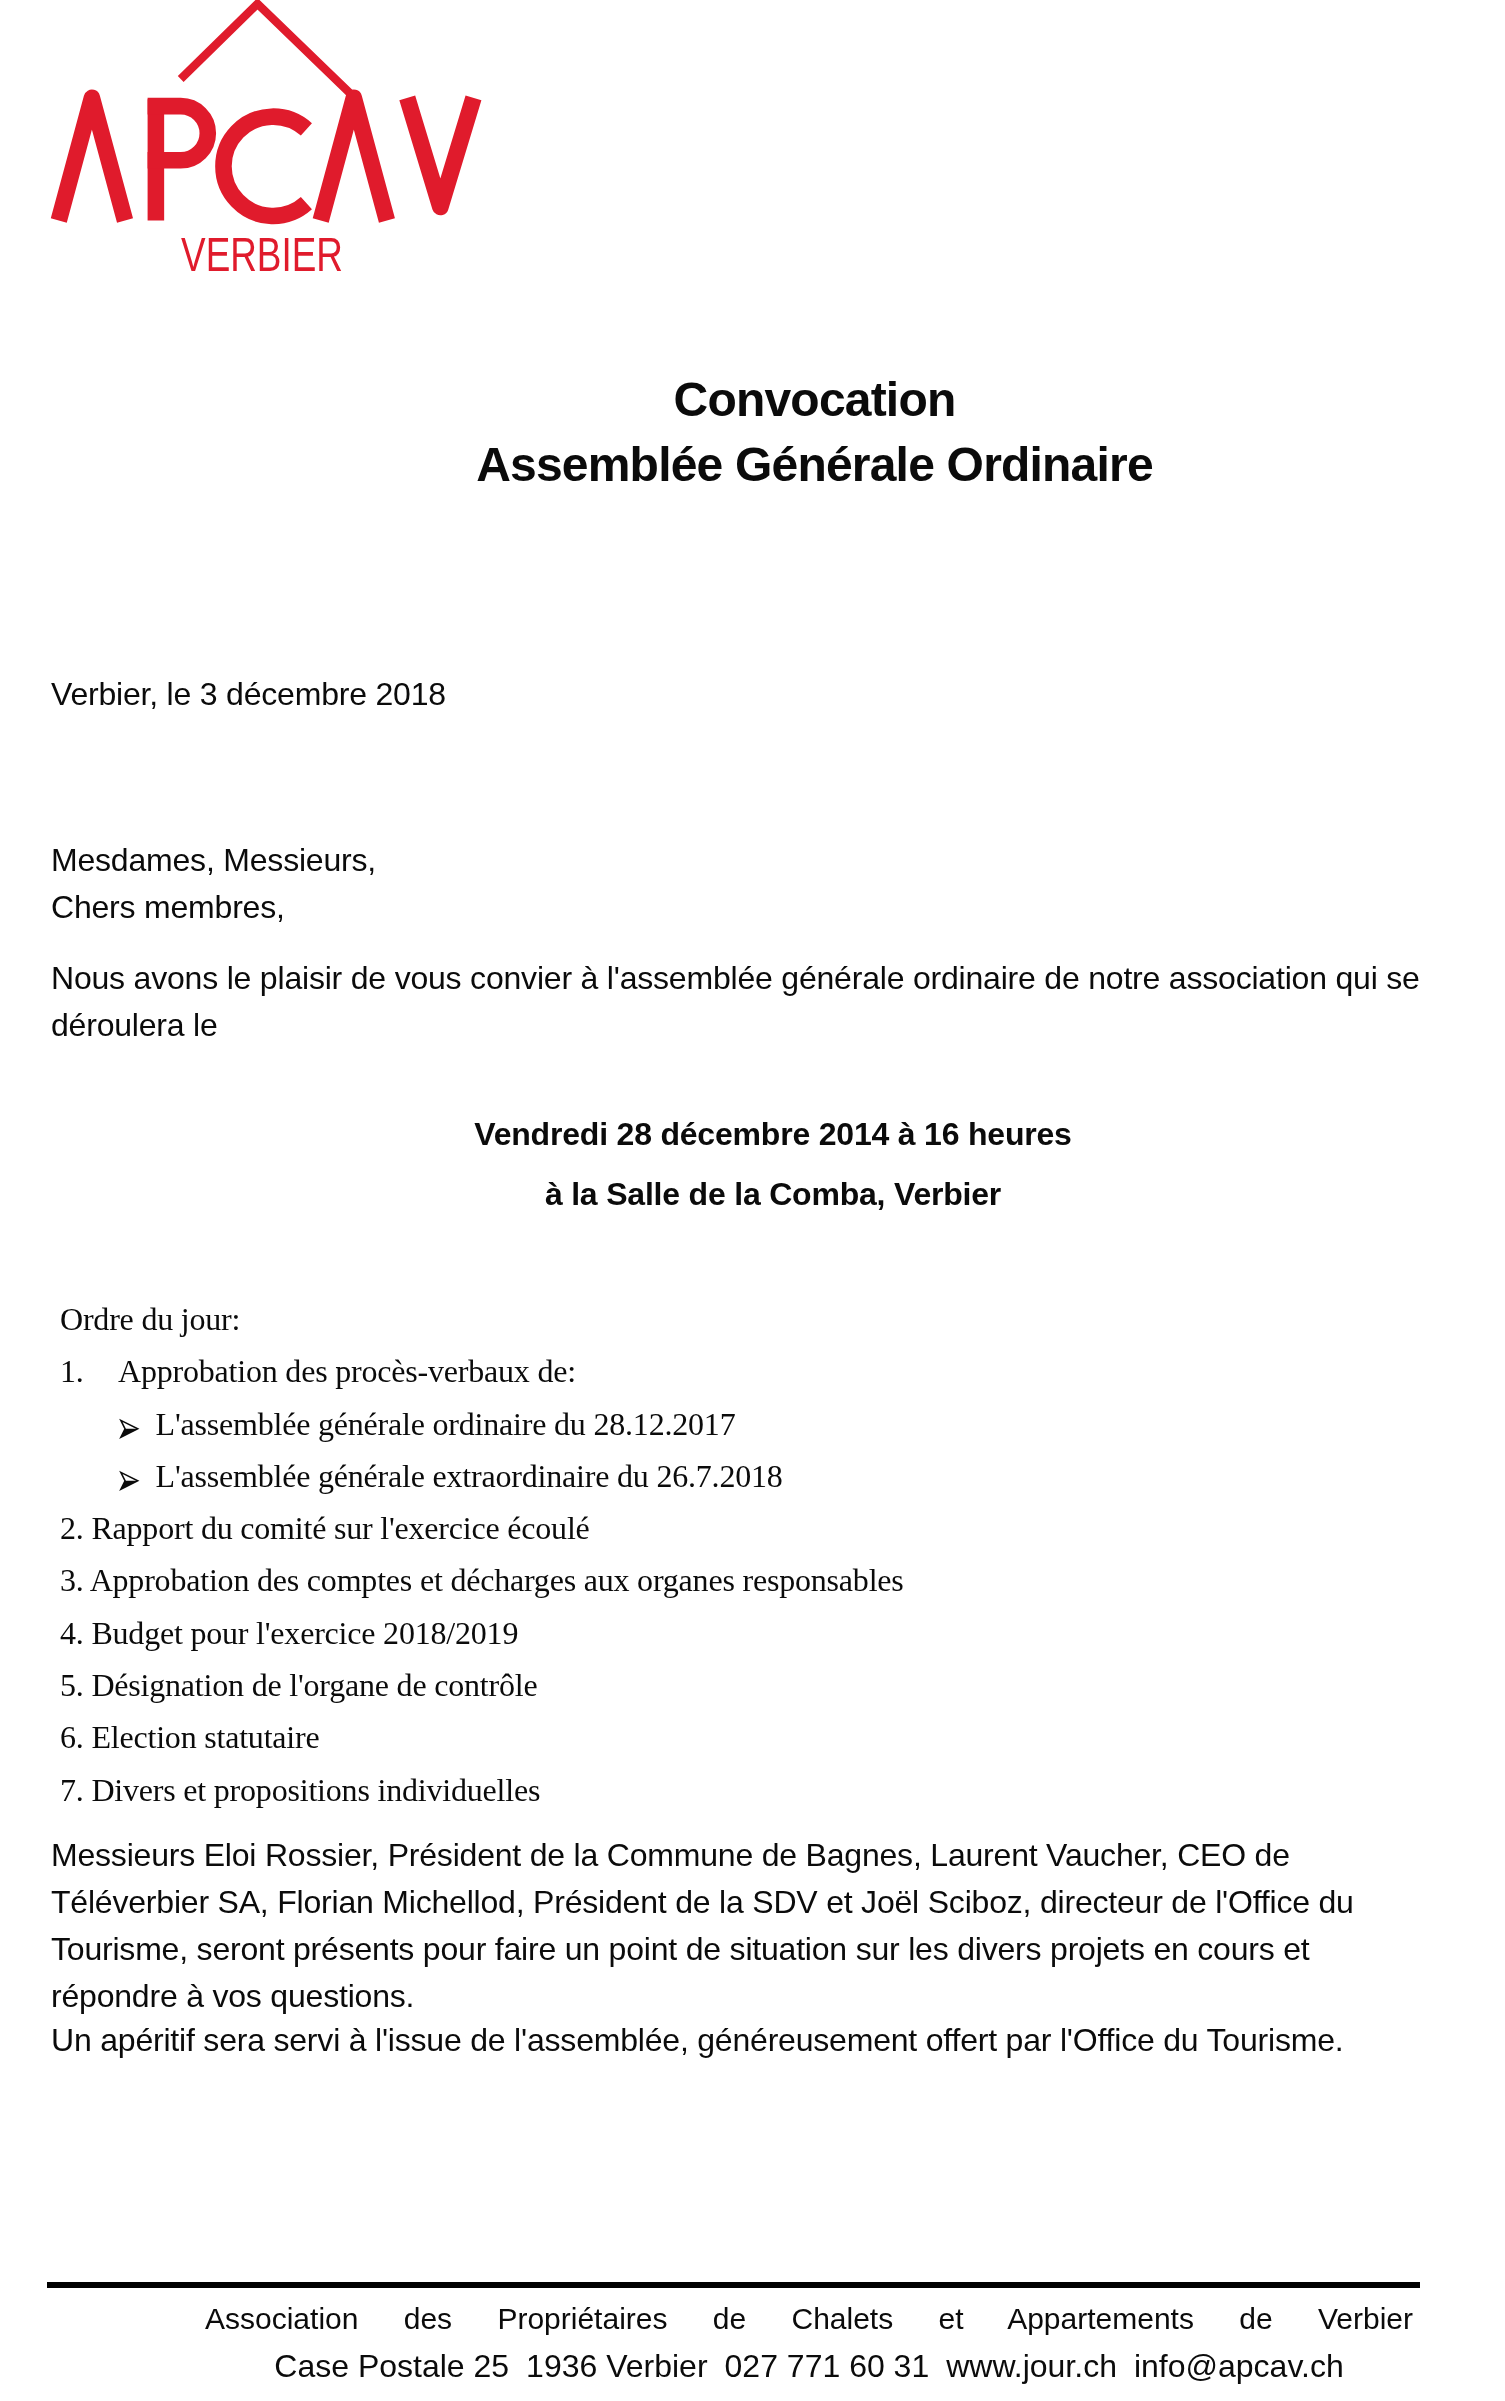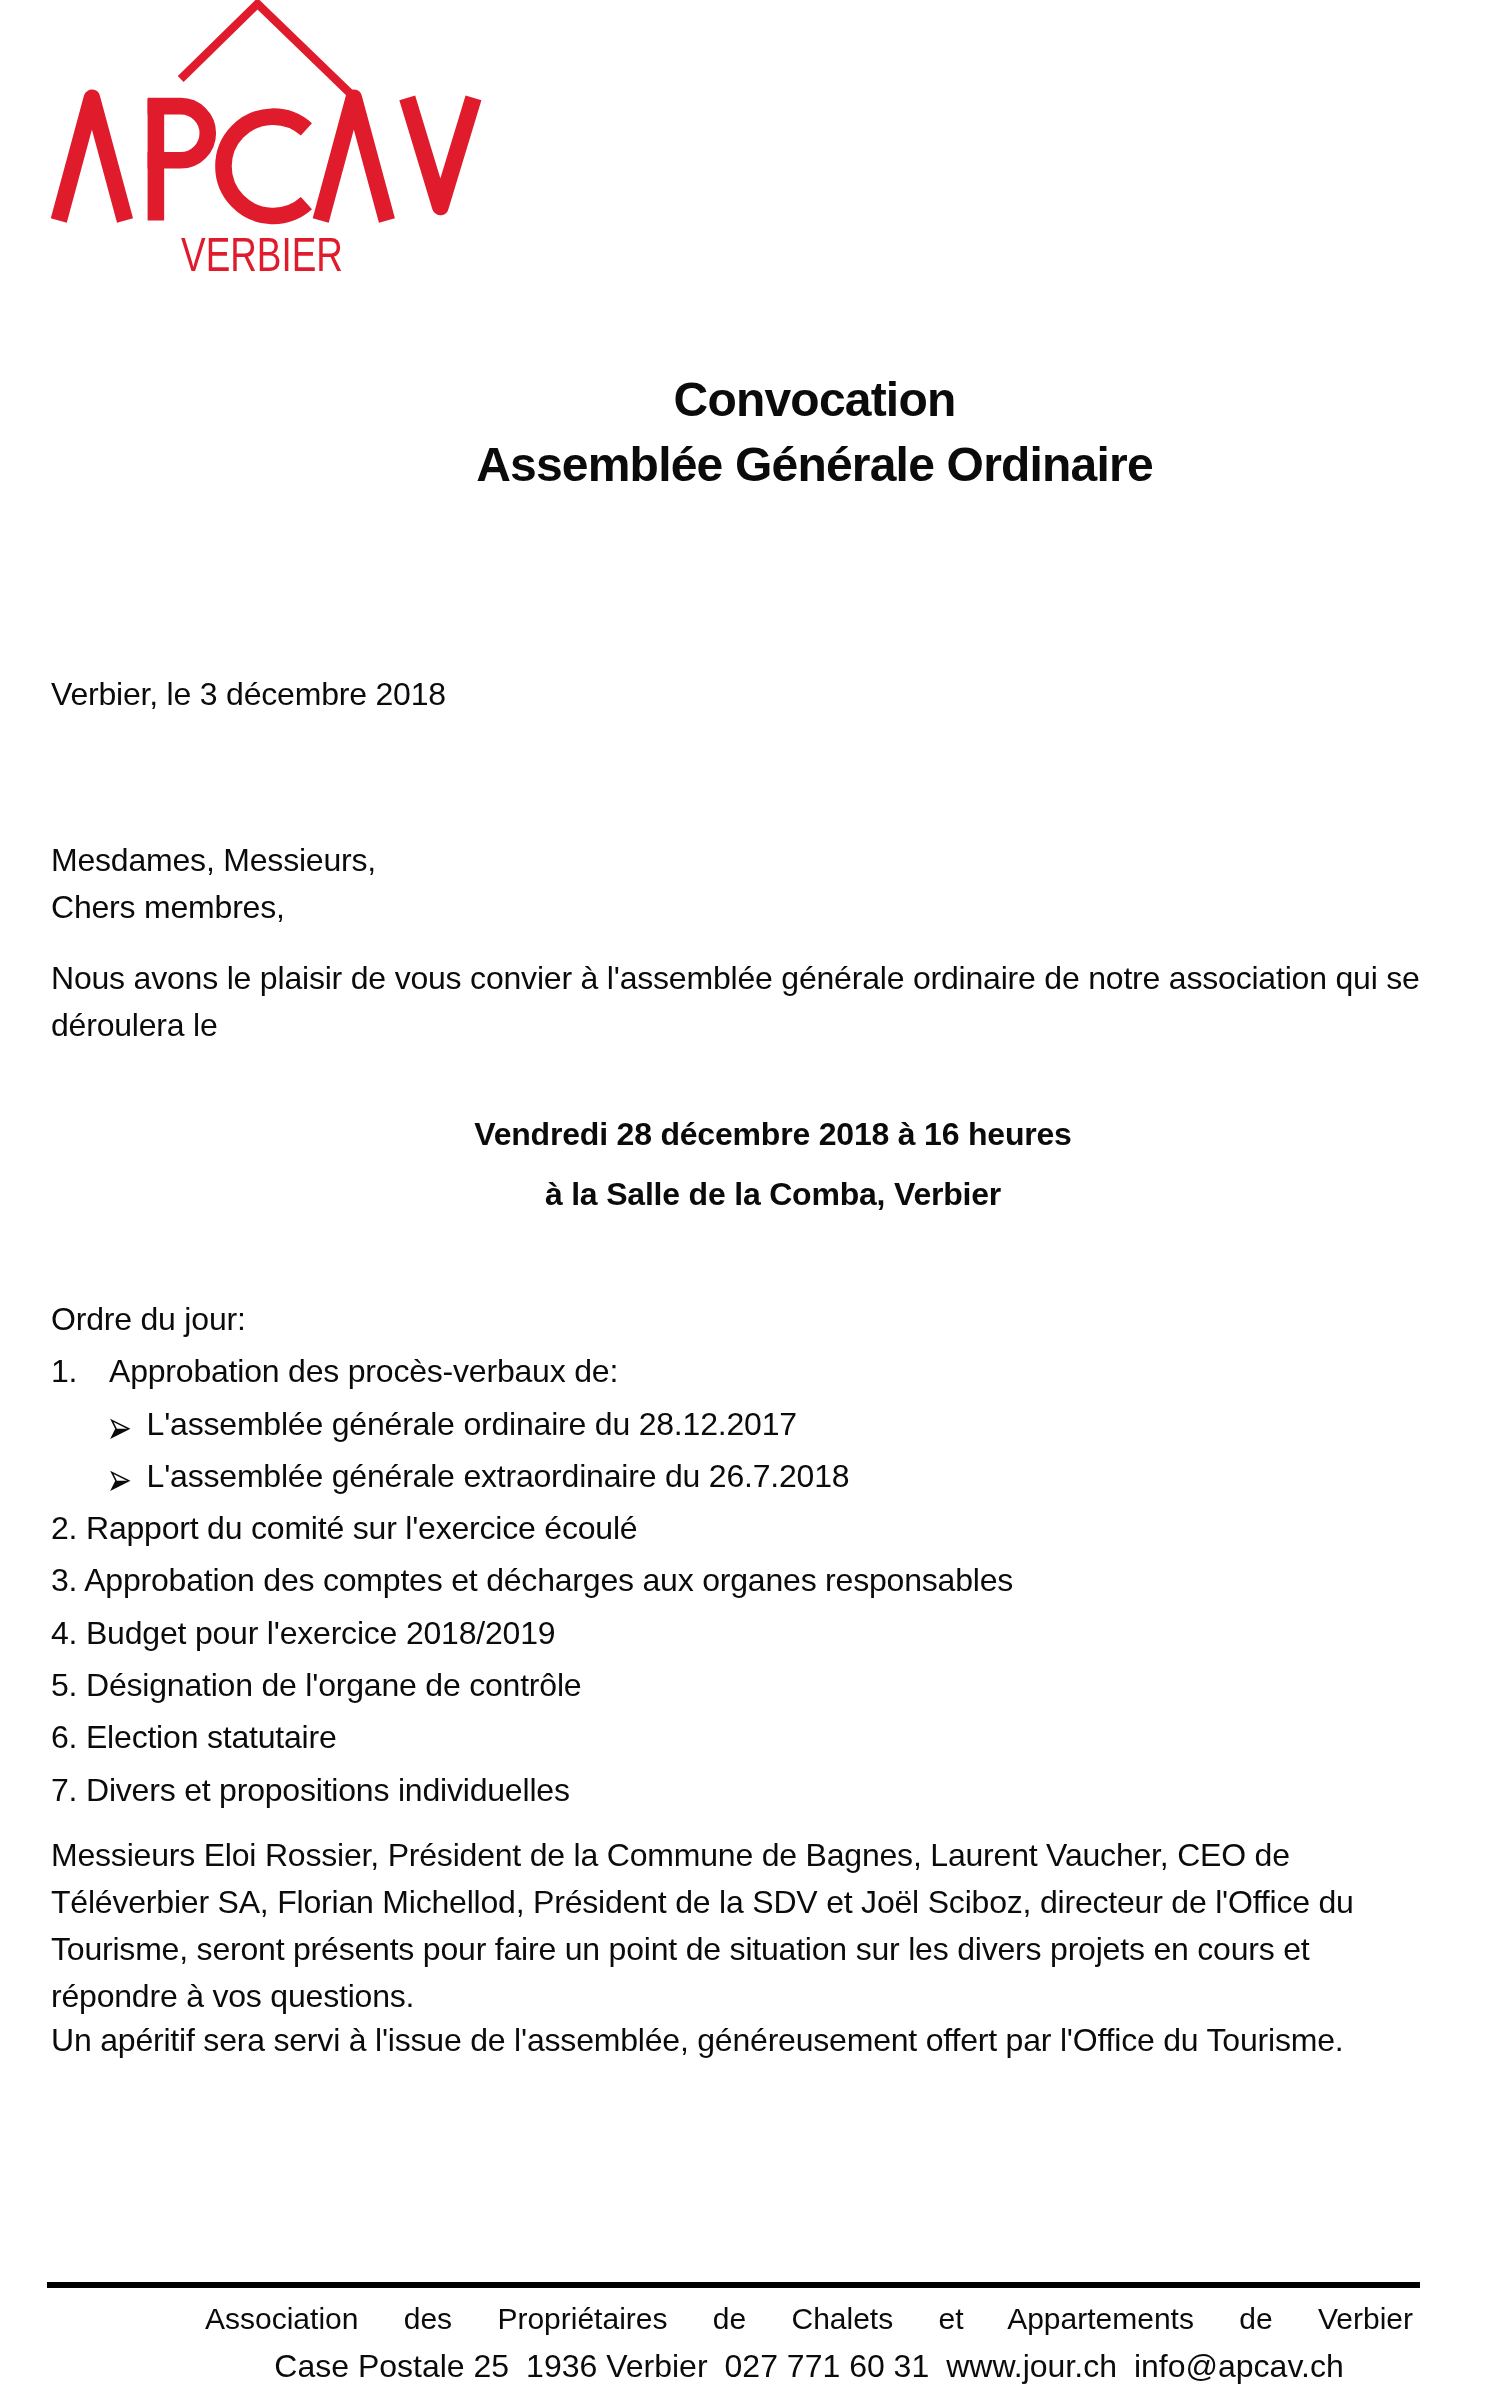--- a/index.html
+++ b/index.html
@@ -29,21 +29,21 @@
   }
   .date-line{left:51px; top:671px; width:903px;}
   .salutation{left:51px; top:837px; width:1054px;}
   .intro{left:51px; top:955px; width:1393px;}
   .event-block{
     left:51px; top:1104px; width:1391px;
     padding-left:53px; box-sizing:border-box;
     text-align:center;
     font-weight:bold; font-size:32px; line-height:60px; letter-spacing:-0.2px;
   }
-  .agenda{left:51px; top:1296px; width:1393px;}
+  .agenda{left:60px; top:1296px; width:1393px;font-family:Liberation Serif, serif;}
   .agenda-line{margin:0 0 5.3px 0;}
   .agenda-item1{display:flex;}
   .agenda-item1 .num{width:58px; flex:0 0 58px;}
   .agenda-sub{display:flex; align-items:center; margin-left:58px;}
   .agenda-sub .arrow{flex:0 0 22.6px; width:22.6px; height:25.6px; margin:9px 15px 0 0;}
   .guests{left:51px; top:1832px; width:1393px;}
   .aperitif{left:51px; top:2017px; width:1393px;}
   .footer-rule{left:47px; top:2282px; width:1436px; height:6px; background:#000;}
   .footer-line1{
     left:205px; top:2298px; width:1208px;
@@ -85,21 +85,21 @@
   </div>
 
   <div class="abs body-text date-line">Verbier, le 3 décembre 2018</div>
 
   <div class="abs body-text pre salutation">Mesdames, Messieurs,
 Chers membres,</div>
 
   <div class="abs body-text intro">Nous avons le plaisir de vous convier à l'assemblée générale ordinaire de notre association qui se déroulera le</div>
 
   <div class="abs event-block">
-    <div>Vendredi 28 décembre 2018 à 16 heures</div>
+    <div>Vendredi 28 décembre 2014 à 16 heures</div>
     <div>à la Salle de la Comba, Verbier</div>
   </div>
 
   <div class="abs body-text agenda">
     <div class="agenda-line">Ordre du jour:</div>
 
     <div class="agenda-line agenda-item1">
       <span class="num">1.</span>
       <span>Approbation des procès-verbaux de:</span>
     </div>

